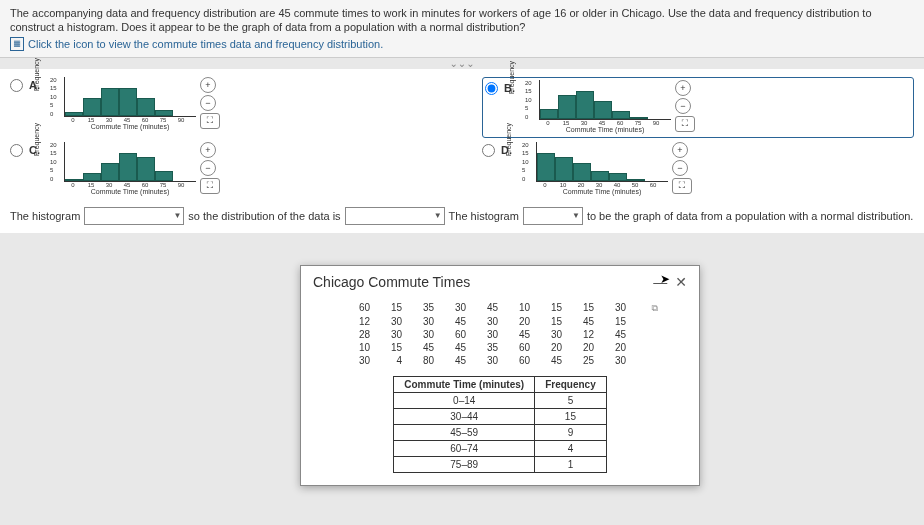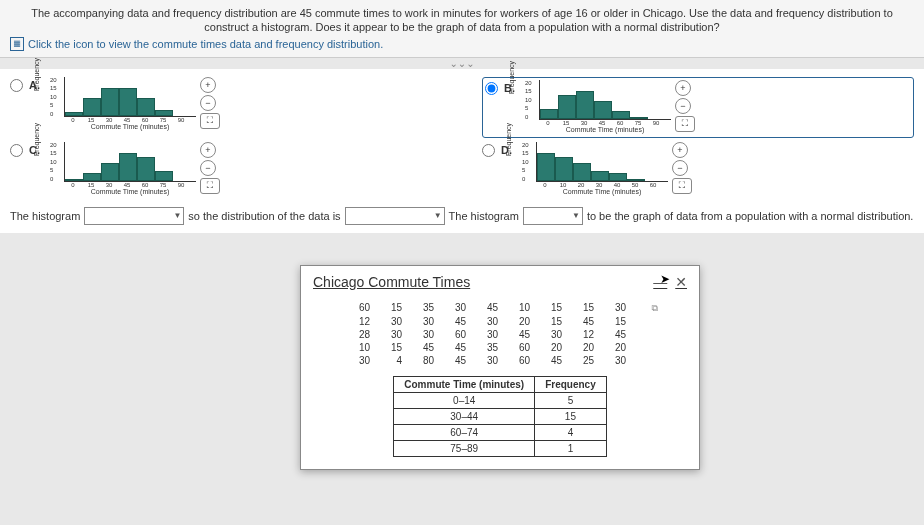--- a/index.html
+++ b/index.html
@@ -1,17 +1,17 @@
 <!DOCTYPE html>
 <html><head>
 <meta charset="utf-8">
 <style>
   * { box-sizing: border-box; margin: 0; padding: 0; }
   body { font-family: Arial, sans-serif; font-size: 11px; background: #e8e8e8; color: #333; width: 924px; height: 525px; overflow: hidden; position: relative; }
-  .top-bar { background: #f5f5f5; padding: 6px 10px; border-bottom: 1px solid #ccc; text-align: center; }
+  .top-bar { background: #f5f5f5; padding: 6px 10px; border-bottom: 1px solid #ccc; }
   .question-text { font-size: 11px; line-height: 1.3; margin-bottom: 2px; }
   .link-row { display: flex; align-items: center; gap: 4px; margin-top: 2px; }
   .data-icon { width: 14px; height: 14px; border: 1px solid #2a6496; display: flex; align-items: center; justify-content: center; font-size: 8px; color: #2a6496; cursor: pointer; }
   .link-text { font-size: 11px; color: #2a6496; cursor: pointer; }
   .collapse-handle { text-align: center; color: #888; font-size: 10px; }
   .content { padding: 8px 10px; background: #fff; }
   .instruction { font-size: 11px; margin-bottom: 6px; }
   .options-grid { display: grid; grid-template-columns: 1fr 1fr; gap: 4px 40px; margin-bottom: 10px; }
   .option { display: flex; align-items: flex-start; gap: 6px; position: relative; }
   .option.selected { border: 1px solid #2a6496; border-radius: 3px; padding: 2px; }
@@ -27,21 +27,21 @@
   .y-ticks { position: absolute; left: 4px; top: 0; height: 40px; display: flex; flex-direction: column; justify-content: space-between; }
   .y-tick { font-size: 6px; line-height: 1; }
   .x-label { font-size: 7px; text-align: center; margin-left: 18px; }
   .chart-ctrls { display: flex; flex-direction: column; gap: 2px; margin-left: 4px; }
   .ctrl-btn { width: 16px; height: 16px; border: 1px solid #888; border-radius: 50%; display: flex; align-items: center; justify-content: center; font-size: 9px; cursor: pointer; background: #fff; }
   .ctrl-btn.sq { border-radius: 3px; width: 20px; }
   .fill-row { display: flex; align-items: center; gap: 4px; flex-wrap: wrap; font-size: 11px; }
   .dropdown { border: 1px solid #888; height: 18px; min-width: 100px; display: flex; align-items: center; justify-content: flex-end; padding: 0 2px; background: #fff; cursor: pointer; }
   .dropdown .arrow { font-size: 8px; color: #555; }
   .popup { position: absolute; left: 300px; top: 265px; width: 400px; background: #fff; border: 1px solid #888; box-shadow: 0 2px 8px rgba(0,0,0,0.3); }
-  .popup-header { display: flex; justify-content: space-between; align-items: center; padding: 8px 12px; text-decoration: underline; }
+  .popup-header { display: flex; justify-content: space-between; align-items: center; padding: 8px 12px; }
   .popup-title { font-size: 14px; }
   .popup-controls { display: flex; gap: 8px; }
   .popup-ctrl { cursor: pointer; font-size: 14px; color: #555; }
   .popup-body { padding: 4px 20px 12px; }
   .data-grid { display: grid; grid-template-columns: repeat(10, 28px); gap: 2px 4px; font-size: 10px; margin-bottom: 10px; justify-content: center; }
   .data-cell { text-align: right; }
   .copy-icon { font-size: 9px; color: #888; cursor: pointer; }
   .freq-table { margin: 0 auto; border-collapse: collapse; font-size: 10px; }
   .freq-table th, .freq-table td { border: 1px solid #333; padding: 2px 10px; text-align: center; }
   .freq-table th { font-weight: bold; }
@@ -322,20 +322,24 @@
       <tbody id="freq-body">
           <tr>
             <td>0–14</td>
             <td>5</td>
           </tr>
           <tr>
             <td>30–44</td>
             <td>15</td>
           </tr>
           <tr>
+            <td>45–59</td>
+            <td>9</td>
+          </tr>
+          <tr>
             <td>60–74</td>
             <td>4</td>
           </tr>
           <tr>
             <td>75–89</td>
             <td>1</td>
           </tr>
         </tbody>
     </table>
   </div>

